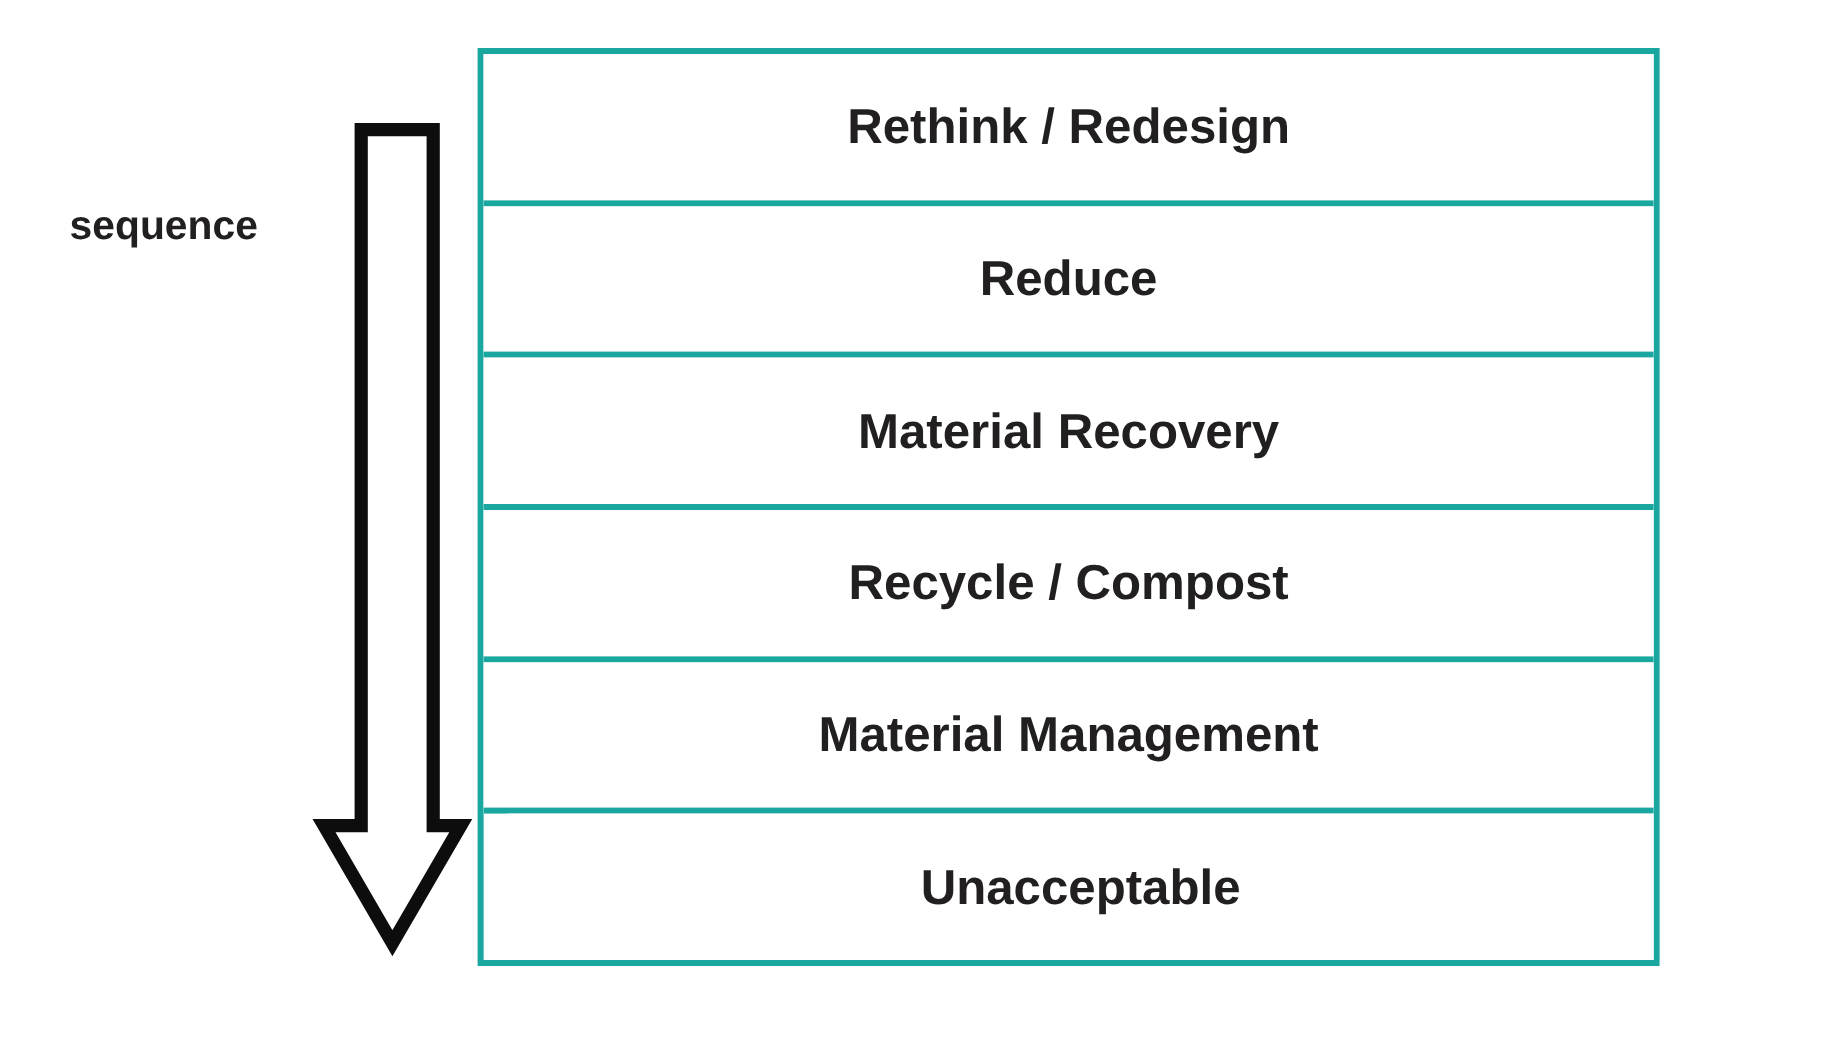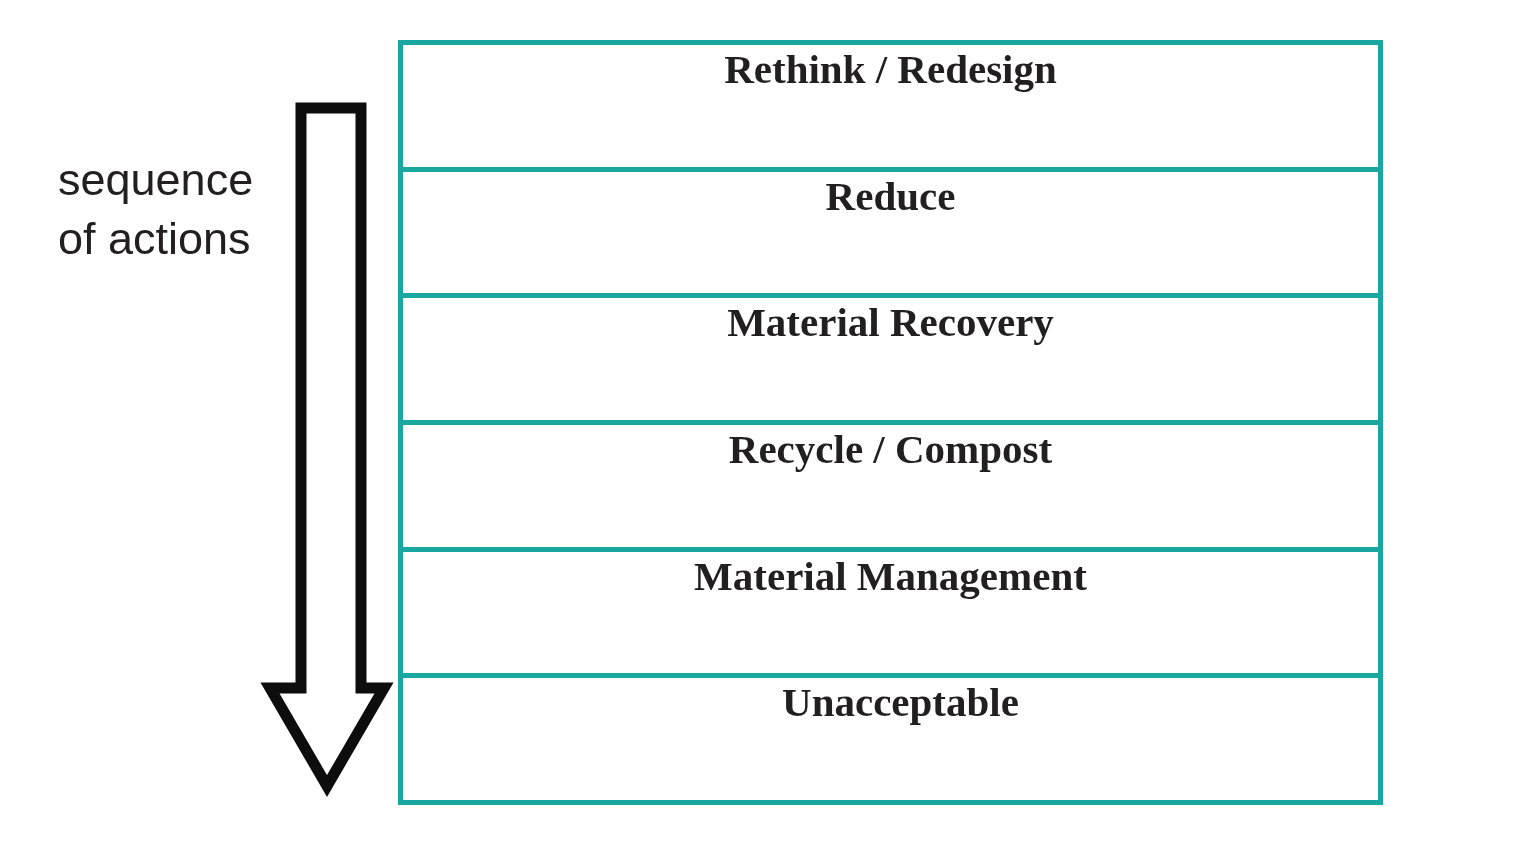--- a/index.html
+++ b/index.html
@@ -15,23 +15,23 @@
     font-family: "Liberation Sans", sans-serif;
     overflow: hidden;
   }
   .canvas {
     position: relative;
     width: 1536px; height: 864px;
     background: var(--bg);
   }
   .side-label {
     position: absolute;
-    left: 58px; top: 150px;
-    font-size: 45px;
-    font-weight: normal;
+    left: 58px; top: 166px;
+    font-size: 34px;
+    font-weight: bold;
     line-height: 1.32;
     color: var(--text);
     letter-spacing: 0px;
     white-space: nowrap;
   }
   .arrow-svg {
     position: absolute;
     left: 0; top: 0;
     width: 1536px; height: 864px;
     pointer-events: none;
@@ -41,41 +41,40 @@
     left: 398px; top: 40px;
     width: 985px; height: 765px;
     border: 5px solid var(--accent);
     background: var(--bg);
     display: flex;
     flex-direction: column;
   }
   .action-row {
     flex: 1;
     display: flex;
+    align-items: center;
     justify-content: center;
     border-bottom: 5px solid var(--accent);
     background: var(--bg);
-    font-family: Liberation Serif, serif;
   }
   .action-row:last-child { border-bottom: none; margin-left: 20px; }
   .action-row .row-label {
     font-size: 41px;
     font-weight: bold;
     color: var(--text);
     text-align: center;
   }
 </style>
 </head>
 <body>
 
 <div class="canvas">
 
   <div class="side-label">
     <span>sequence</span><br>
-    <span>of actions</span>
   </div>
 
   <svg class="arrow-svg" viewBox="0 0 1536 864">
     <polygon points="301,108 361,108 361,688 384,688 327,786 270,688 301,688" fill="#FFFFFF" stroke="var(--arrow)" stroke-width="11" stroke-linejoin="miter"></polygon>
   </svg>
 
   <div class="actions-table">
     <div class="action-row">
       <span class="row-label">Rethink / Redesign</span>
     </div>

